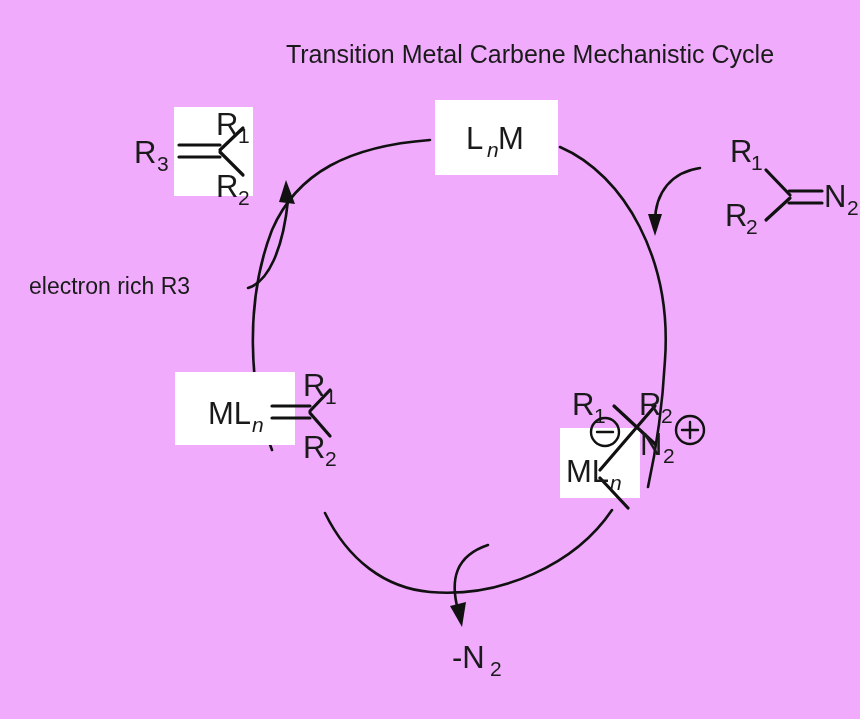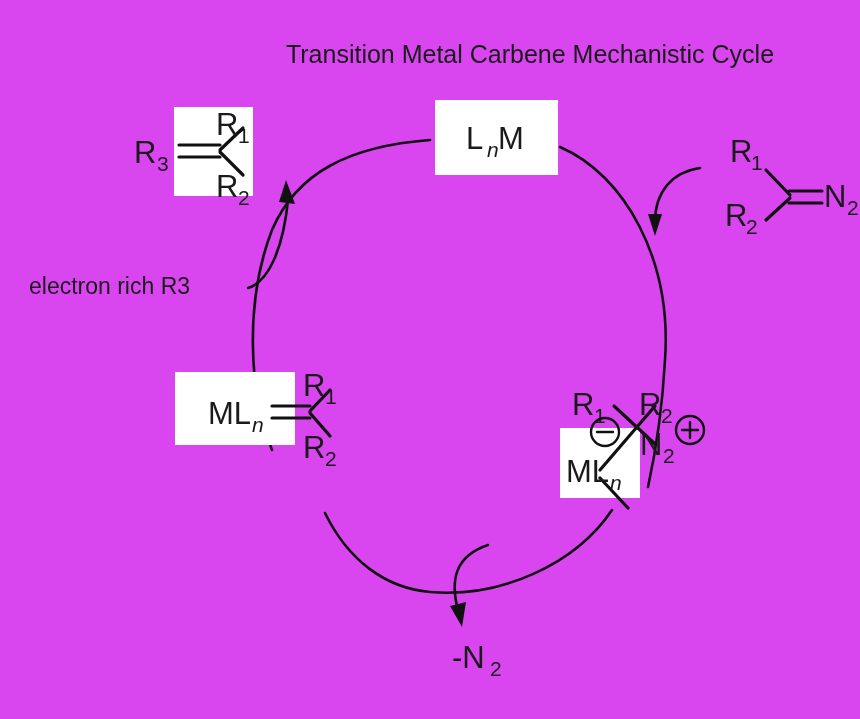--- a/index.html
+++ b/index.html
@@ -4,21 +4,21 @@
 <style>
   html, body {
     margin: 0;
     padding: 0;
     background: #f4f4f4;
   }
   #canvas {
     position: relative;
     width: 860px;
     height: 719px;
-    background: #d946ef;
+    background: #f0abfc;
     font-family: "Liberation Sans", sans-serif;
     overflow: hidden;
     text-decoration: underline;
   }
   svg#diagram {
     position: absolute;
     left: 0;
     top: 0;
     width: 860px;
     height: 719px;

